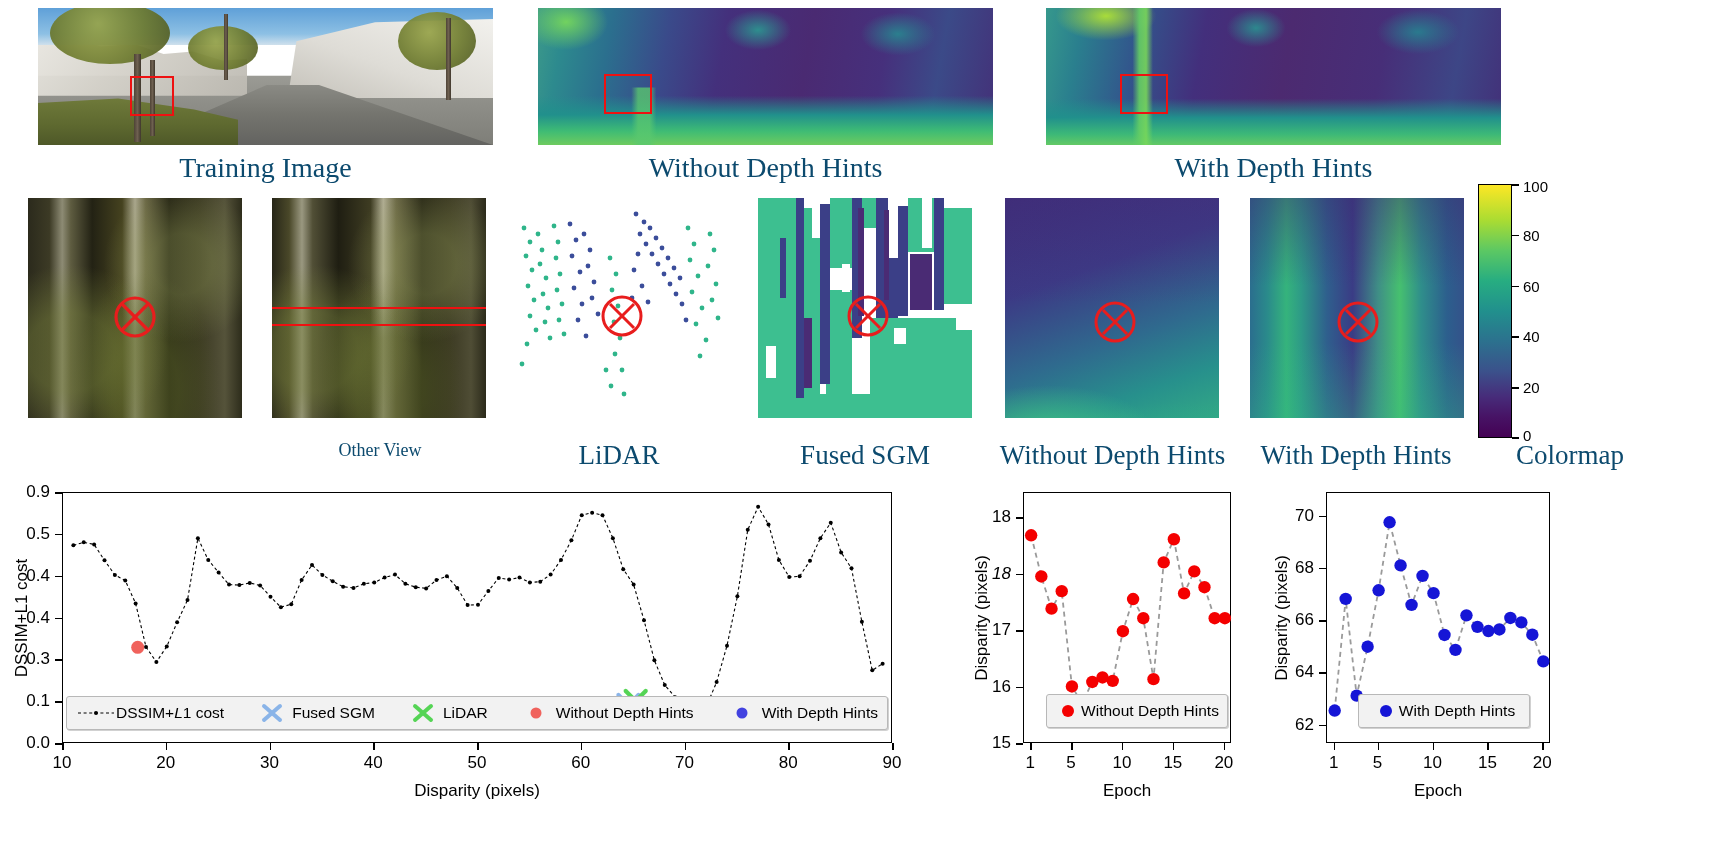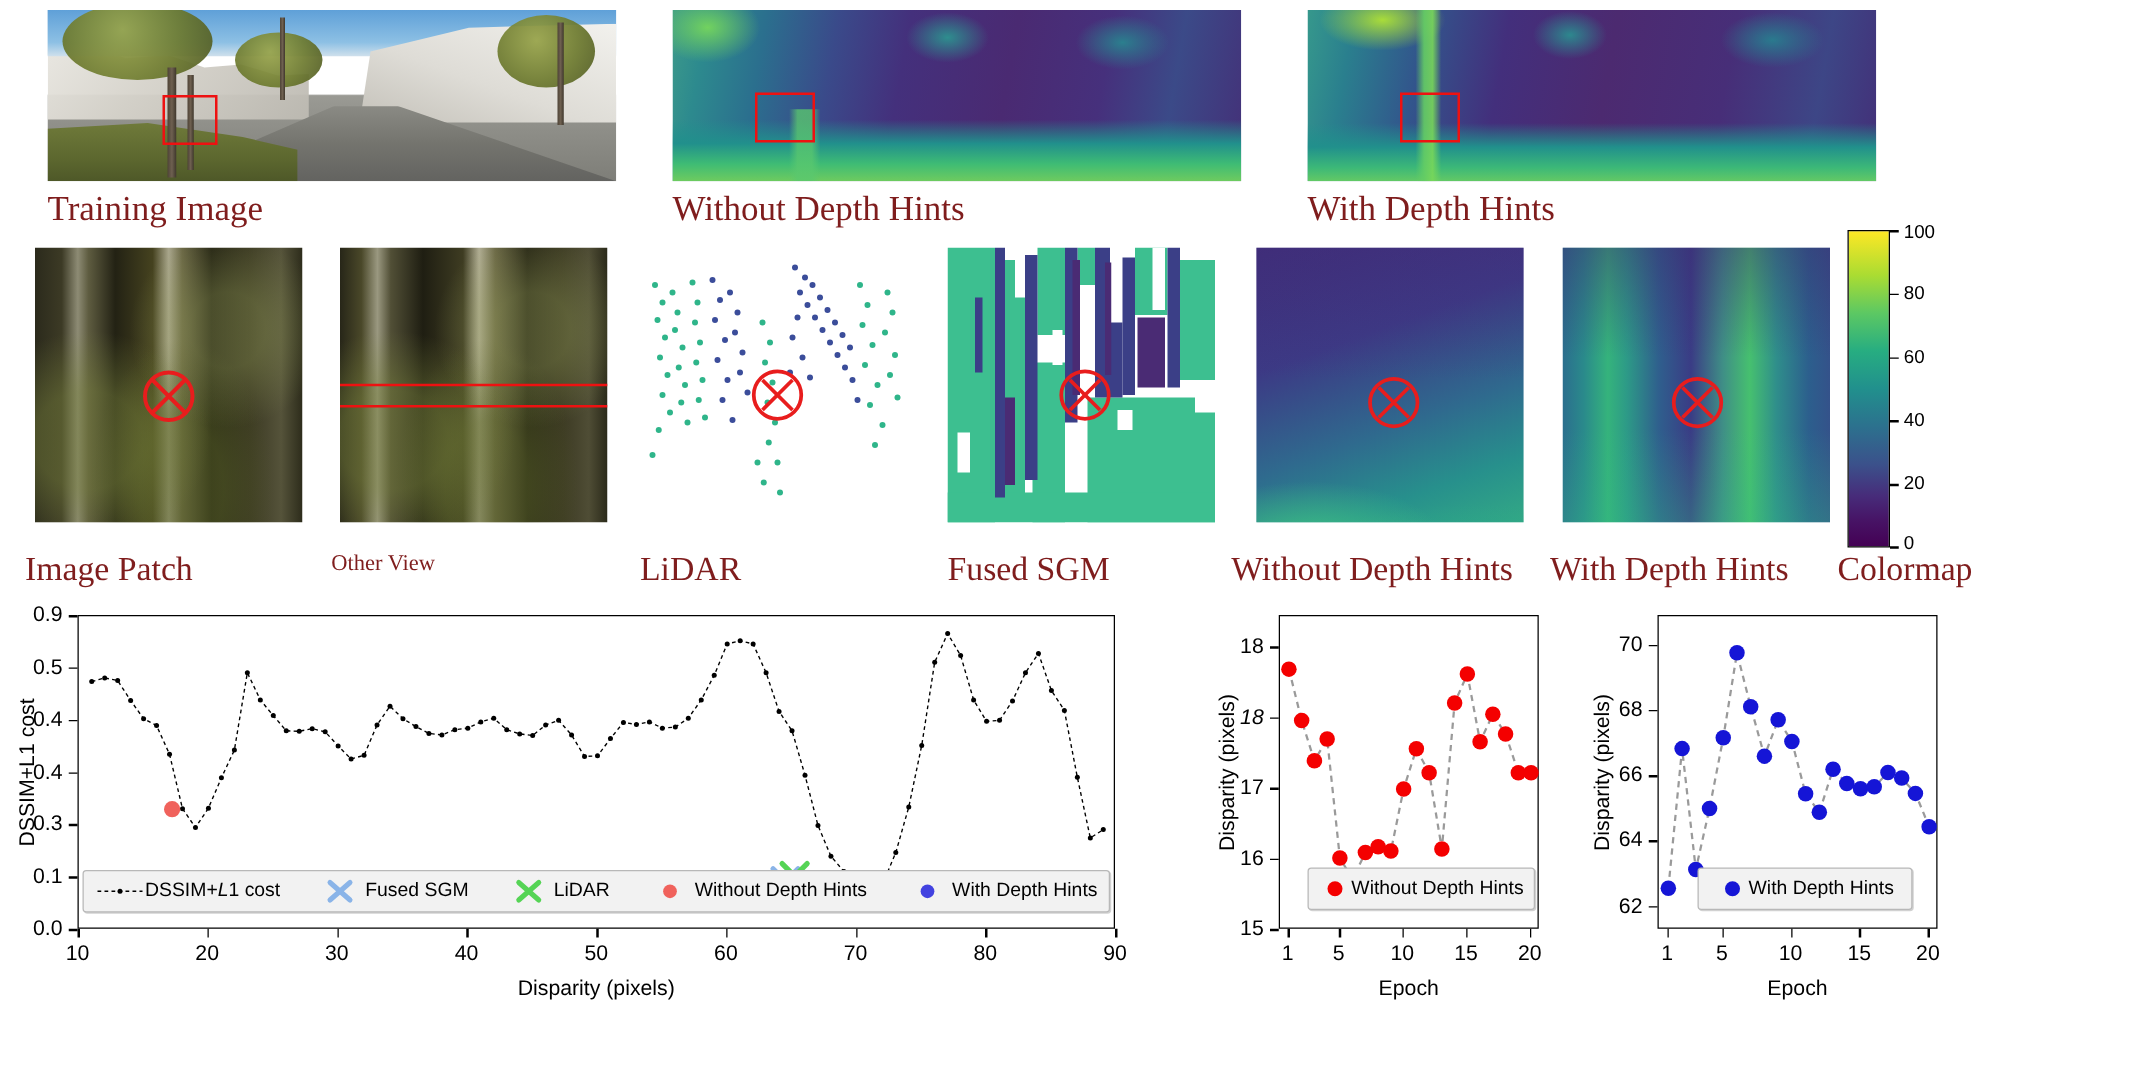--- a/index.html
+++ b/index.html
@@ -8,21 +8,22 @@
     width: 1719px; height: 862px;
     background: #ffffff;
     font-family: "Liberation Sans", sans-serif;
     overflow: hidden;
   }
   #figure { position: relative; width: 1719px; height: 862px; background:#fff; }
 
   .serif-cap {
     position: absolute;
     font-family: "Liberation Serif", serif;
-    color: #7f1d1d;
+    color: #0c4a6e;
+    text-align: center;
     white-space: nowrap;
   }
 
   
   .row1-img { position: absolute; overflow: hidden; }
   .street {
     width: 100%; height: 100%;
     background:
       linear-gradient(180deg, #8fb7d8 0%, #b9d2e6 18%, #c9d9e2 26%, transparent 27%),
       linear-gradient(180deg, transparent 0%, transparent 49%, #9a9a94 50%, #8e8e88 70%, #7e7e78 100%);
@@ -196,21 +197,20 @@
   <div class="patch" style="left:28px; top:198px; width:214px; height:220px;">
     <div class="patch-photo"></div>
     <div class="circle-x" style="left:113px; top:297px; width:0; height:0;">
     </div>
   </div>
   <svg class="draw" style="left:108px; top:290px; width:54px; height:54px;" viewBox="0 0 54 54">
     <circle cx="27" cy="27" r="19" fill="none" stroke="#e81d1d" stroke-width="3.2"></circle>
     <line x1="14" y1="14" x2="40" y2="40" stroke="#e81d1d" stroke-width="3.2"></line>
     <line x1="40" y1="14" x2="14" y2="40" stroke="#e81d1d" stroke-width="3.2"></line>
   </svg>
-  <div class="serif-cap" style="left:20px; top:440px; width:230px; font-size:27px;">Image Patch</div>
 
   <div class="patch" style="left:272px; top:198px; width:214px; height:220px;">
     <div class="patch-photo" style="background: linear-gradient(90deg,
         #272618 0%, #4a4829 8%, #9a9880 14%, #514f36 19%,
         #1f1e12 31%, #3e3c22 46%, #b0ad93 52%, #6c6947 58%,
         #262515 70%, #3c3a23 83%, #4f4d35 93%, #2b2a1a 100%);">
     </div>
     <div class="hline" style="top:109px;"></div>
     <div class="hline" style="top:126px;"></div>
   </div>

